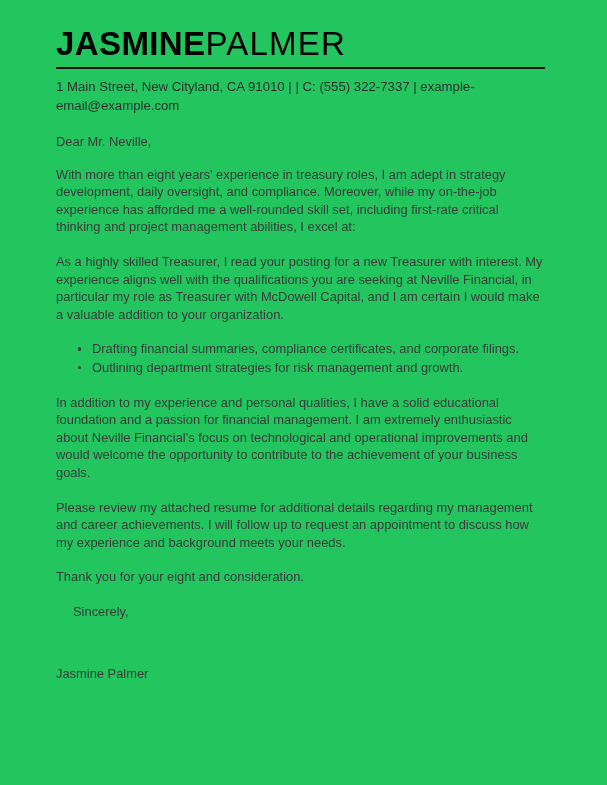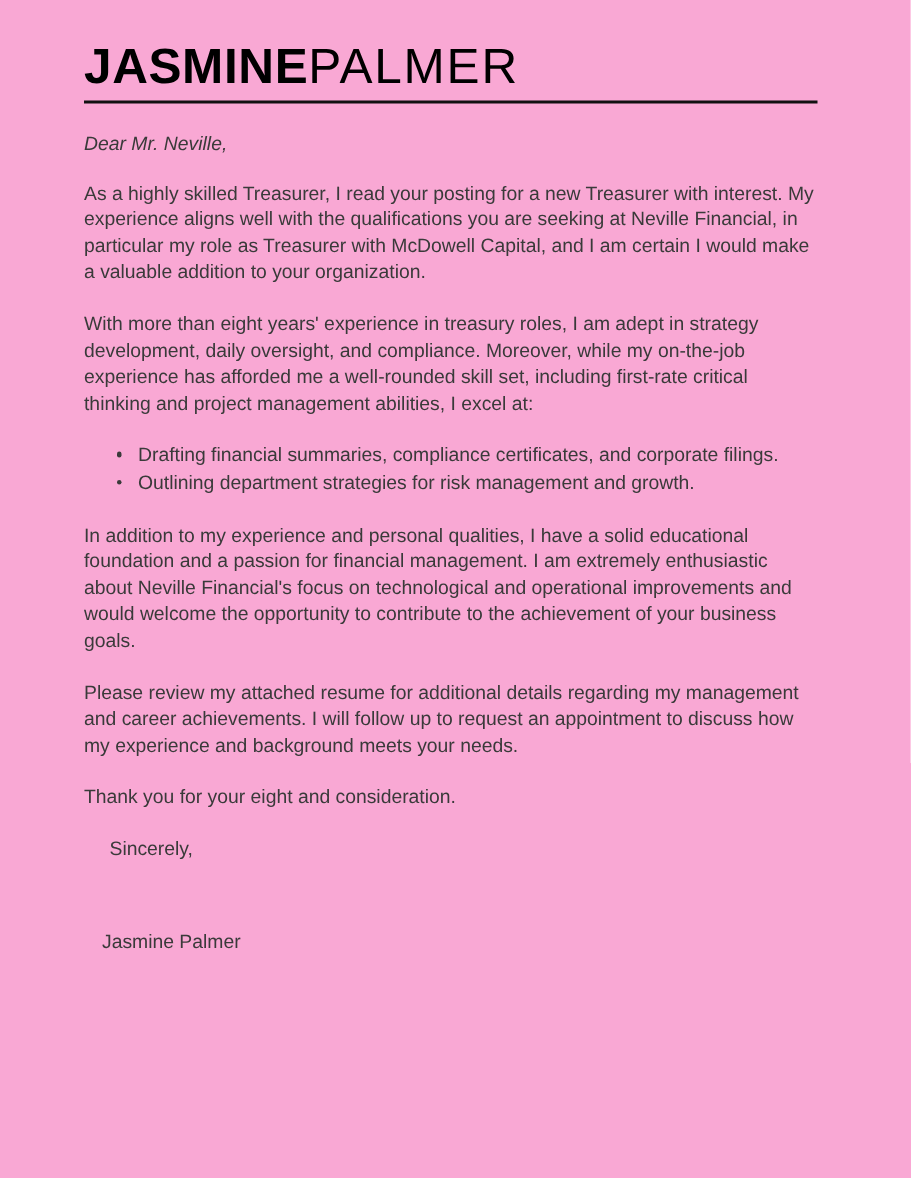--- a/index.html
+++ b/index.html
@@ -11,21 +11,21 @@
     width: 607px;
     height: 785px;
     overflow: hidden;
     font-family: "Liberation Sans", sans-serif;
   }
 
   .page {
     position: relative;
     width: 607px;
     height: 785px;
-    background: #f9a8d4;
+    background: #22c55e;
     box-sizing: border-box;
     padding: 0;
   }
 
   .content {
     position: absolute;
     left: 56px;
     top: 0;
     width: 489px;
   }
@@ -68,21 +68,20 @@
   
   .body-text {
     margin-top: 18px;
     color: #3a3a3a;
     font-size: 12.9px;
     line-height: 17.6px;
   }
 
   .salutation {
     margin: 0 0 15px 0;
-    font-style: italic;
   }
 
   .para {
     margin: 0 0 17px 0;
   }
 
   .bullets {
     list-style: none;
     margin: 0 0 17px 0;
     padding: 0;
@@ -104,43 +103,44 @@
     background: #3a3a3a;
   }
 
   .closing {
     margin: 0 0 11px 0;
   }
   .signoff {
     margin: 17px;
   }
   .signature-name {
-    margin: 45px 0 0 12px;
+    margin: 45px 0 0 0;
   }
 </style>
 </head>
 <body>
 
 <div class="page">
   <div class="content">
 
     <header class="letterhead">
       <div class="name-line">
         <span class="name-first">JASMINE</span><span class="name-last">PALMER</span>
       </div>
       <hr class="rule">
+      <div class="contact">1 Main Street, New Cityland, CA 91010 | | C: (555) 322-7337 | example-email@example.com</div>
     </header>
 
     <section class="body-text">
 
       <p class="salutation">Dear Mr. Neville,</p>
 
+      <p class="para">With more than eight years' experience in treasury roles, I am adept in strategy development, daily oversight, and compliance. Moreover, while my on-the-job experience has afforded me a well-rounded skill set, including first-rate critical thinking and project management abilities, I excel at:</p>
+
       <p class="para">As a highly skilled Treasurer, I read your posting for a new Treasurer with interest. My experience aligns well with the qualifications you are seeking at Neville Financial, in particular my role as Treasurer with McDowell Capital, and I am certain I would make a valuable addition to your organization.</p>
-
-      <p class="para">With more than eight years' experience in treasury roles, I am adept in strategy development, daily oversight, and compliance. Moreover, while my on-the-job experience has afforded me a well-rounded skill set, including first-rate critical thinking and project management abilities, I excel at:</p>
 
       <ul class="bullets">
         <li>Drafting financial summaries, compliance certificates, and corporate filings.</li>
         <li>Outlining department strategies for risk management and growth.</li>
       </ul>
 
       <p class="para">In addition to my experience and personal qualities, I have a solid educational foundation and a passion for financial management. I am extremely enthusiastic about Neville Financial's focus on technological and operational improvements and would welcome the opportunity to contribute to the achievement of your business goals.</p>
 
       <p class="para">Please review my attached resume for additional details regarding my management and career achievements. I will follow up to request an appointment to discuss how my experience and background meets your needs.</p>
 

